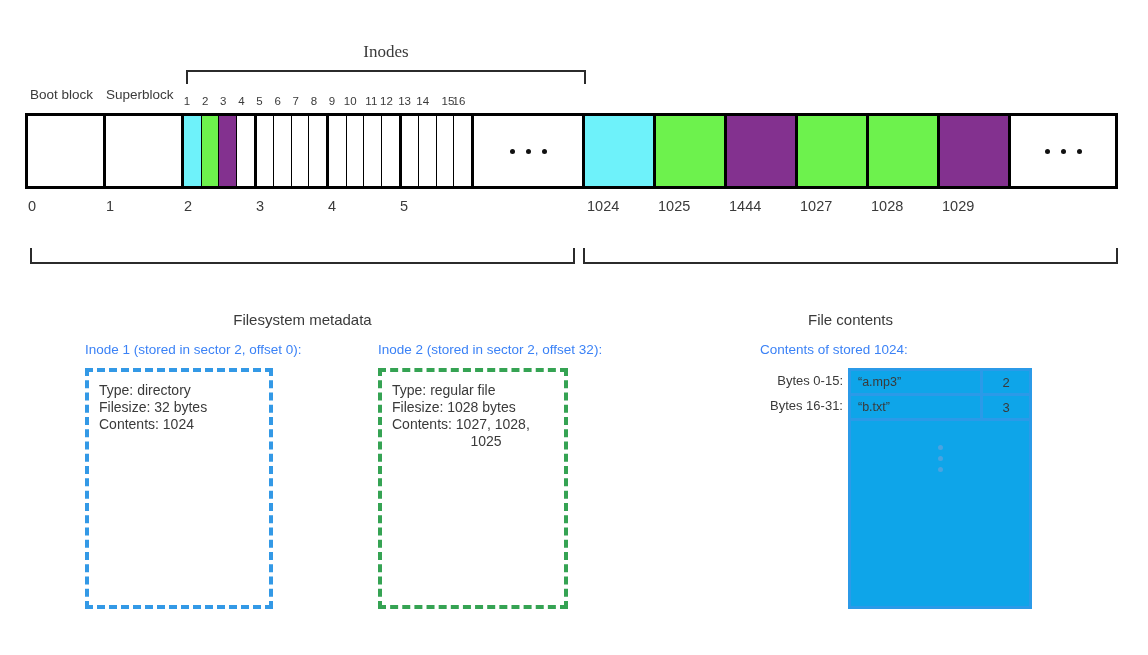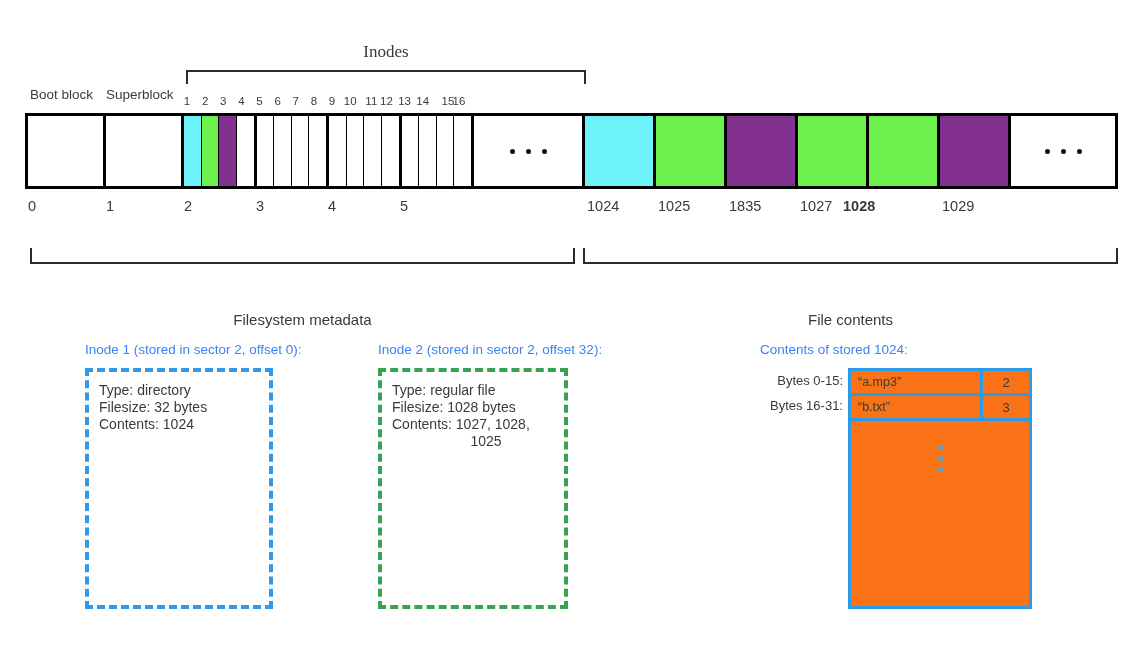--- a/index.html
+++ b/index.html
@@ -173,21 +173,21 @@
     white-space: nowrap;
   }
 
   #block-table {
     left: 848px;
     top: 368px;
     width: 184px;
     height: 241px;
     border: 3px solid #2b9ae8;
     box-sizing: border-box;
-    background: #f97316;
+    background: #0ea5e9;
   }
   .tbl-row {
     display: flex;
     height: 25px;
     border-bottom: 3px solid #2b9ae8;
     box-sizing: border-box;
   }
   .tbl-name {
     flex: 1;
     border-right: 3px solid #2b9ae8;
@@ -302,23 +302,23 @@
 
 <div class="abs" id="block-labels">
     <span class="bl" style="left: 3px;">0</span>
     <span class="bl" style="left: 81px;">1</span>
     <span class="bl" style="left: 159px;">2</span>
     <span class="bl" style="left: 231px;">3</span>
     <span class="bl" style="left: 303px;">4</span>
     <span class="bl" style="left: 375px;">5</span>
     <span class="bl" style="left: 562px;">1024</span>
     <span class="bl" style="left: 633px;">1025</span>
-    <span class="bl" style="left: 704px;">1835</span>
+    <span class="bl" style="left: 704px;">1444</span>
     <span class="bl" style="left: 775px;">1027</span>
-    <span class="bl" style="left: 818px; font-weight: bold;">1028</span>
+    <span class="bl" style="left: 846px;">1028</span>
     <span class="bl" style="left: 917px;">1029</span>
   </div>
 
 <div class="abs lower-bracket" id="meta-bracket"></div>
 <div class="abs bracket-caption" id="meta-caption">Filesystem metadata</div>
 <div class="abs lower-bracket" id="files-bracket"></div>
 <div class="abs bracket-caption" id="files-caption">File contents</div>
 
 <div class="abs panel-title" id="inode1-title">Inode 1 (stored in sector 2, offset 0):</div>
 <div class="abs dashed-box" id="inode1-box">

